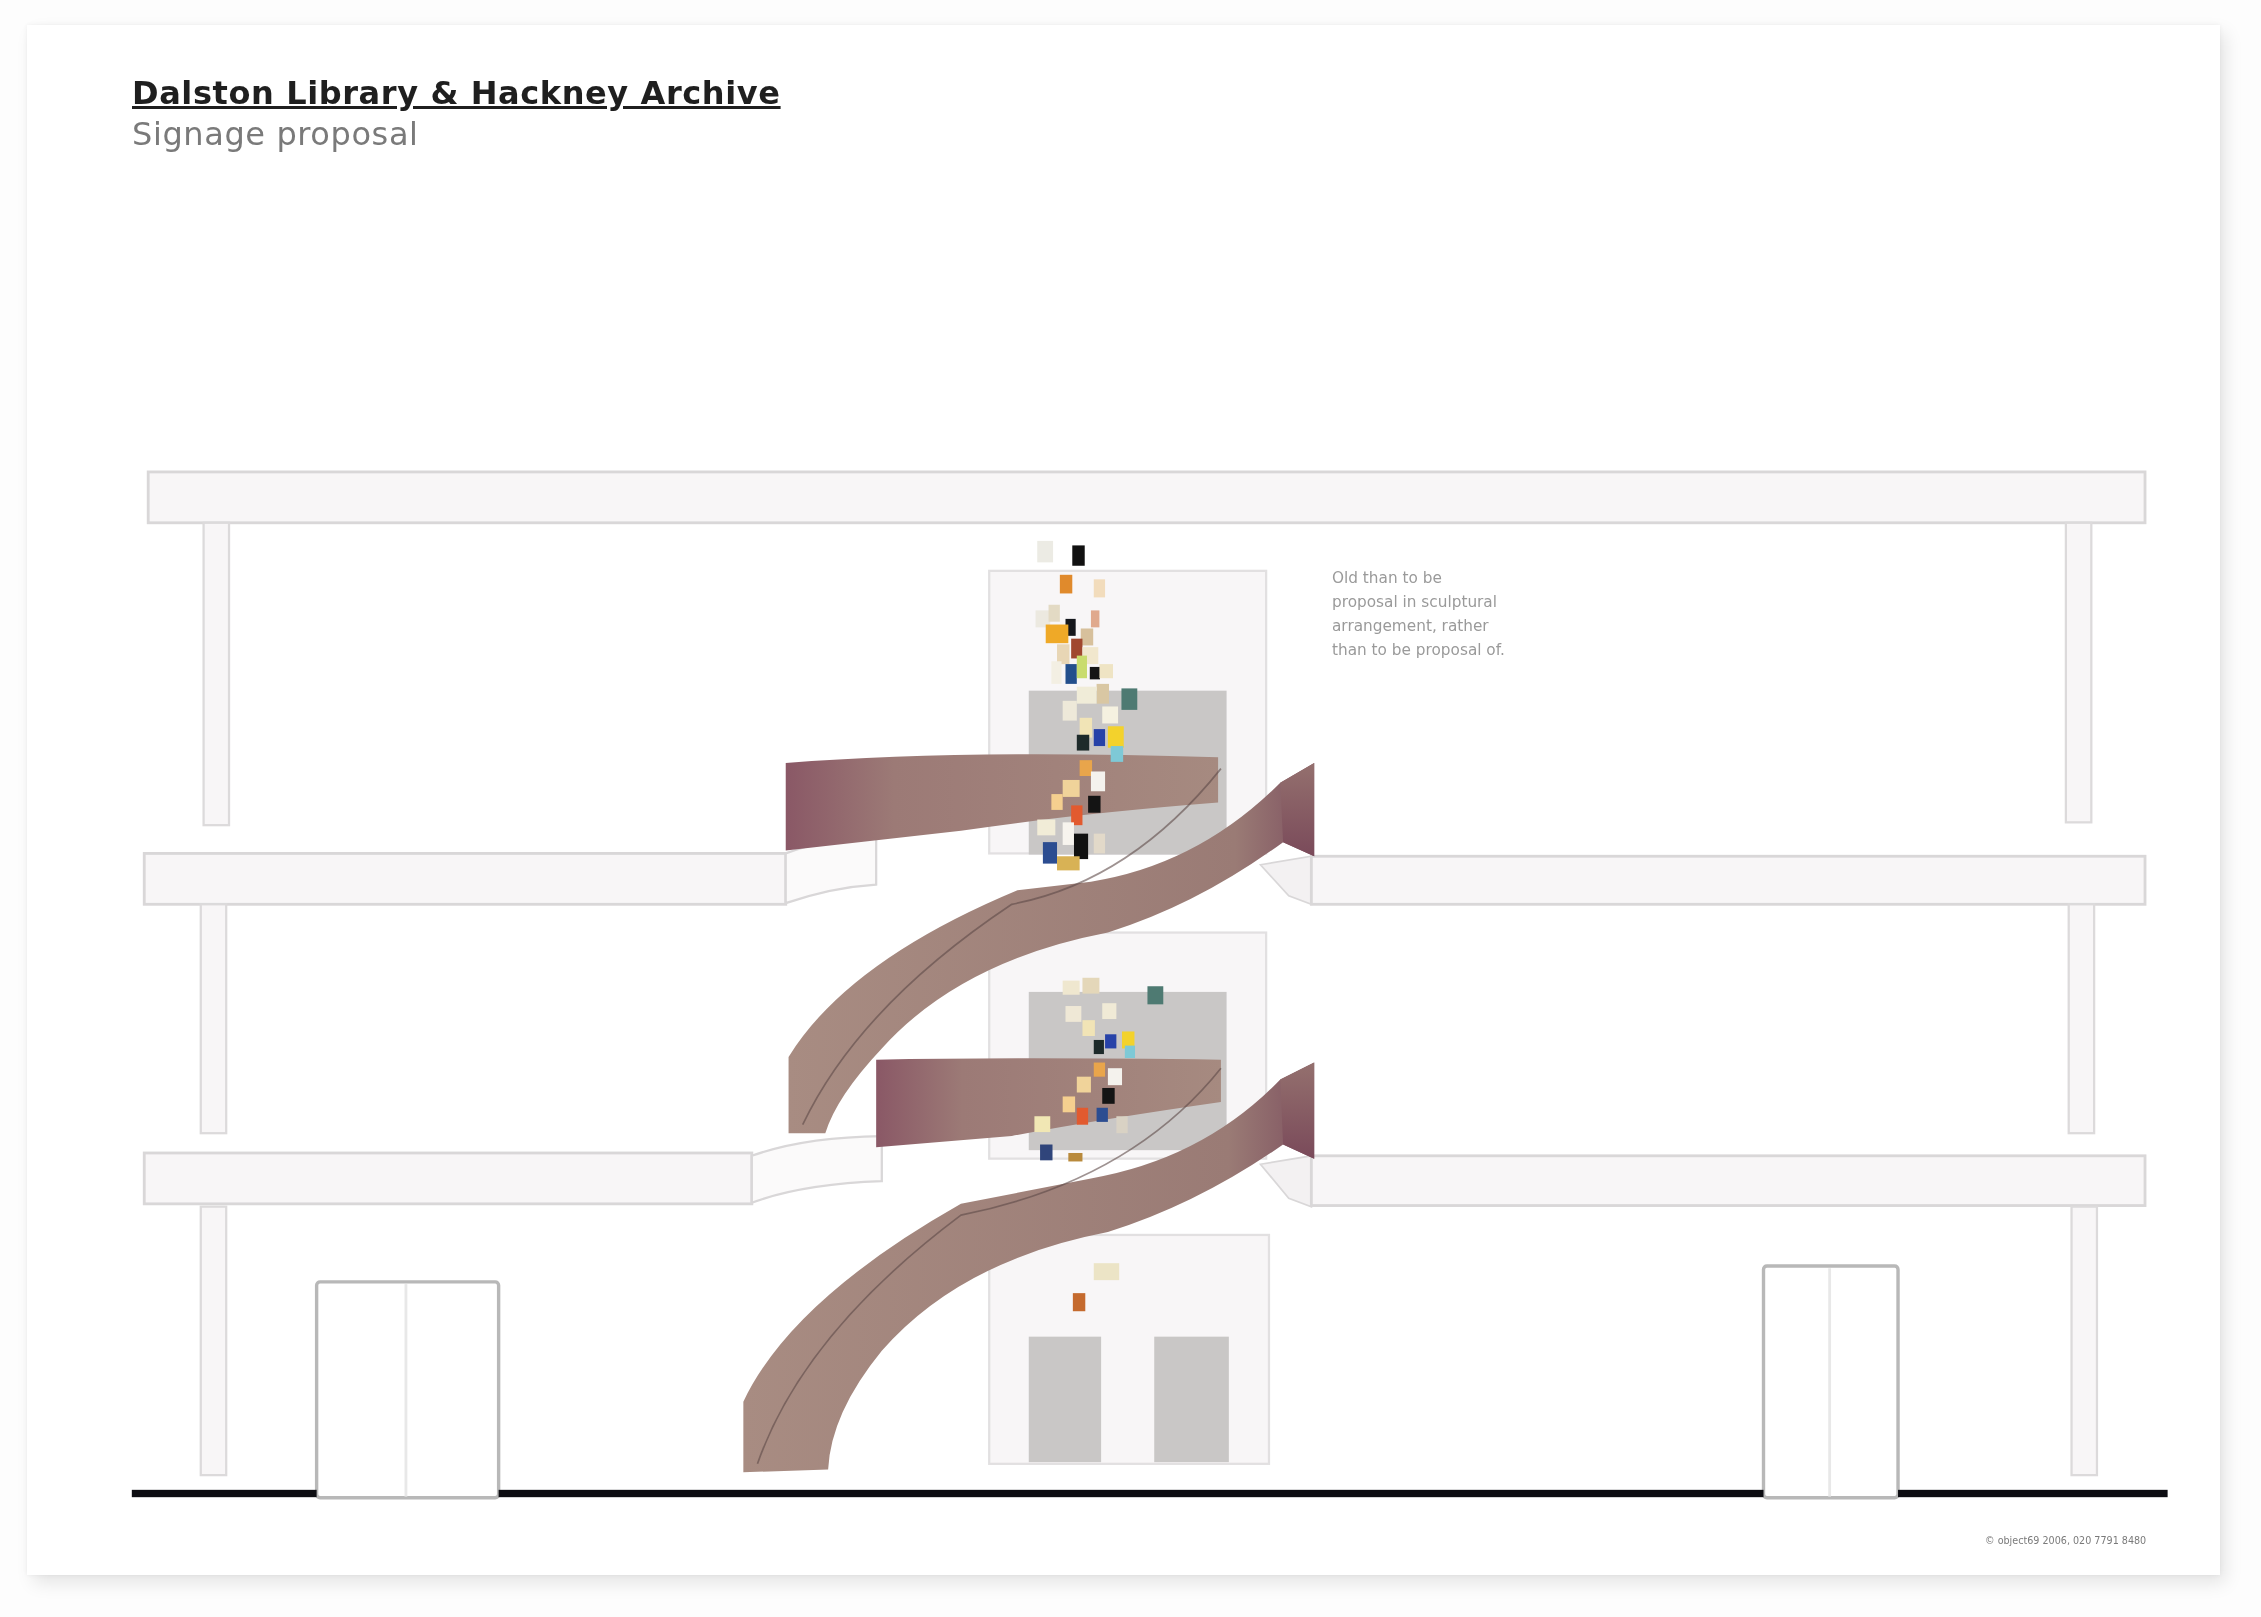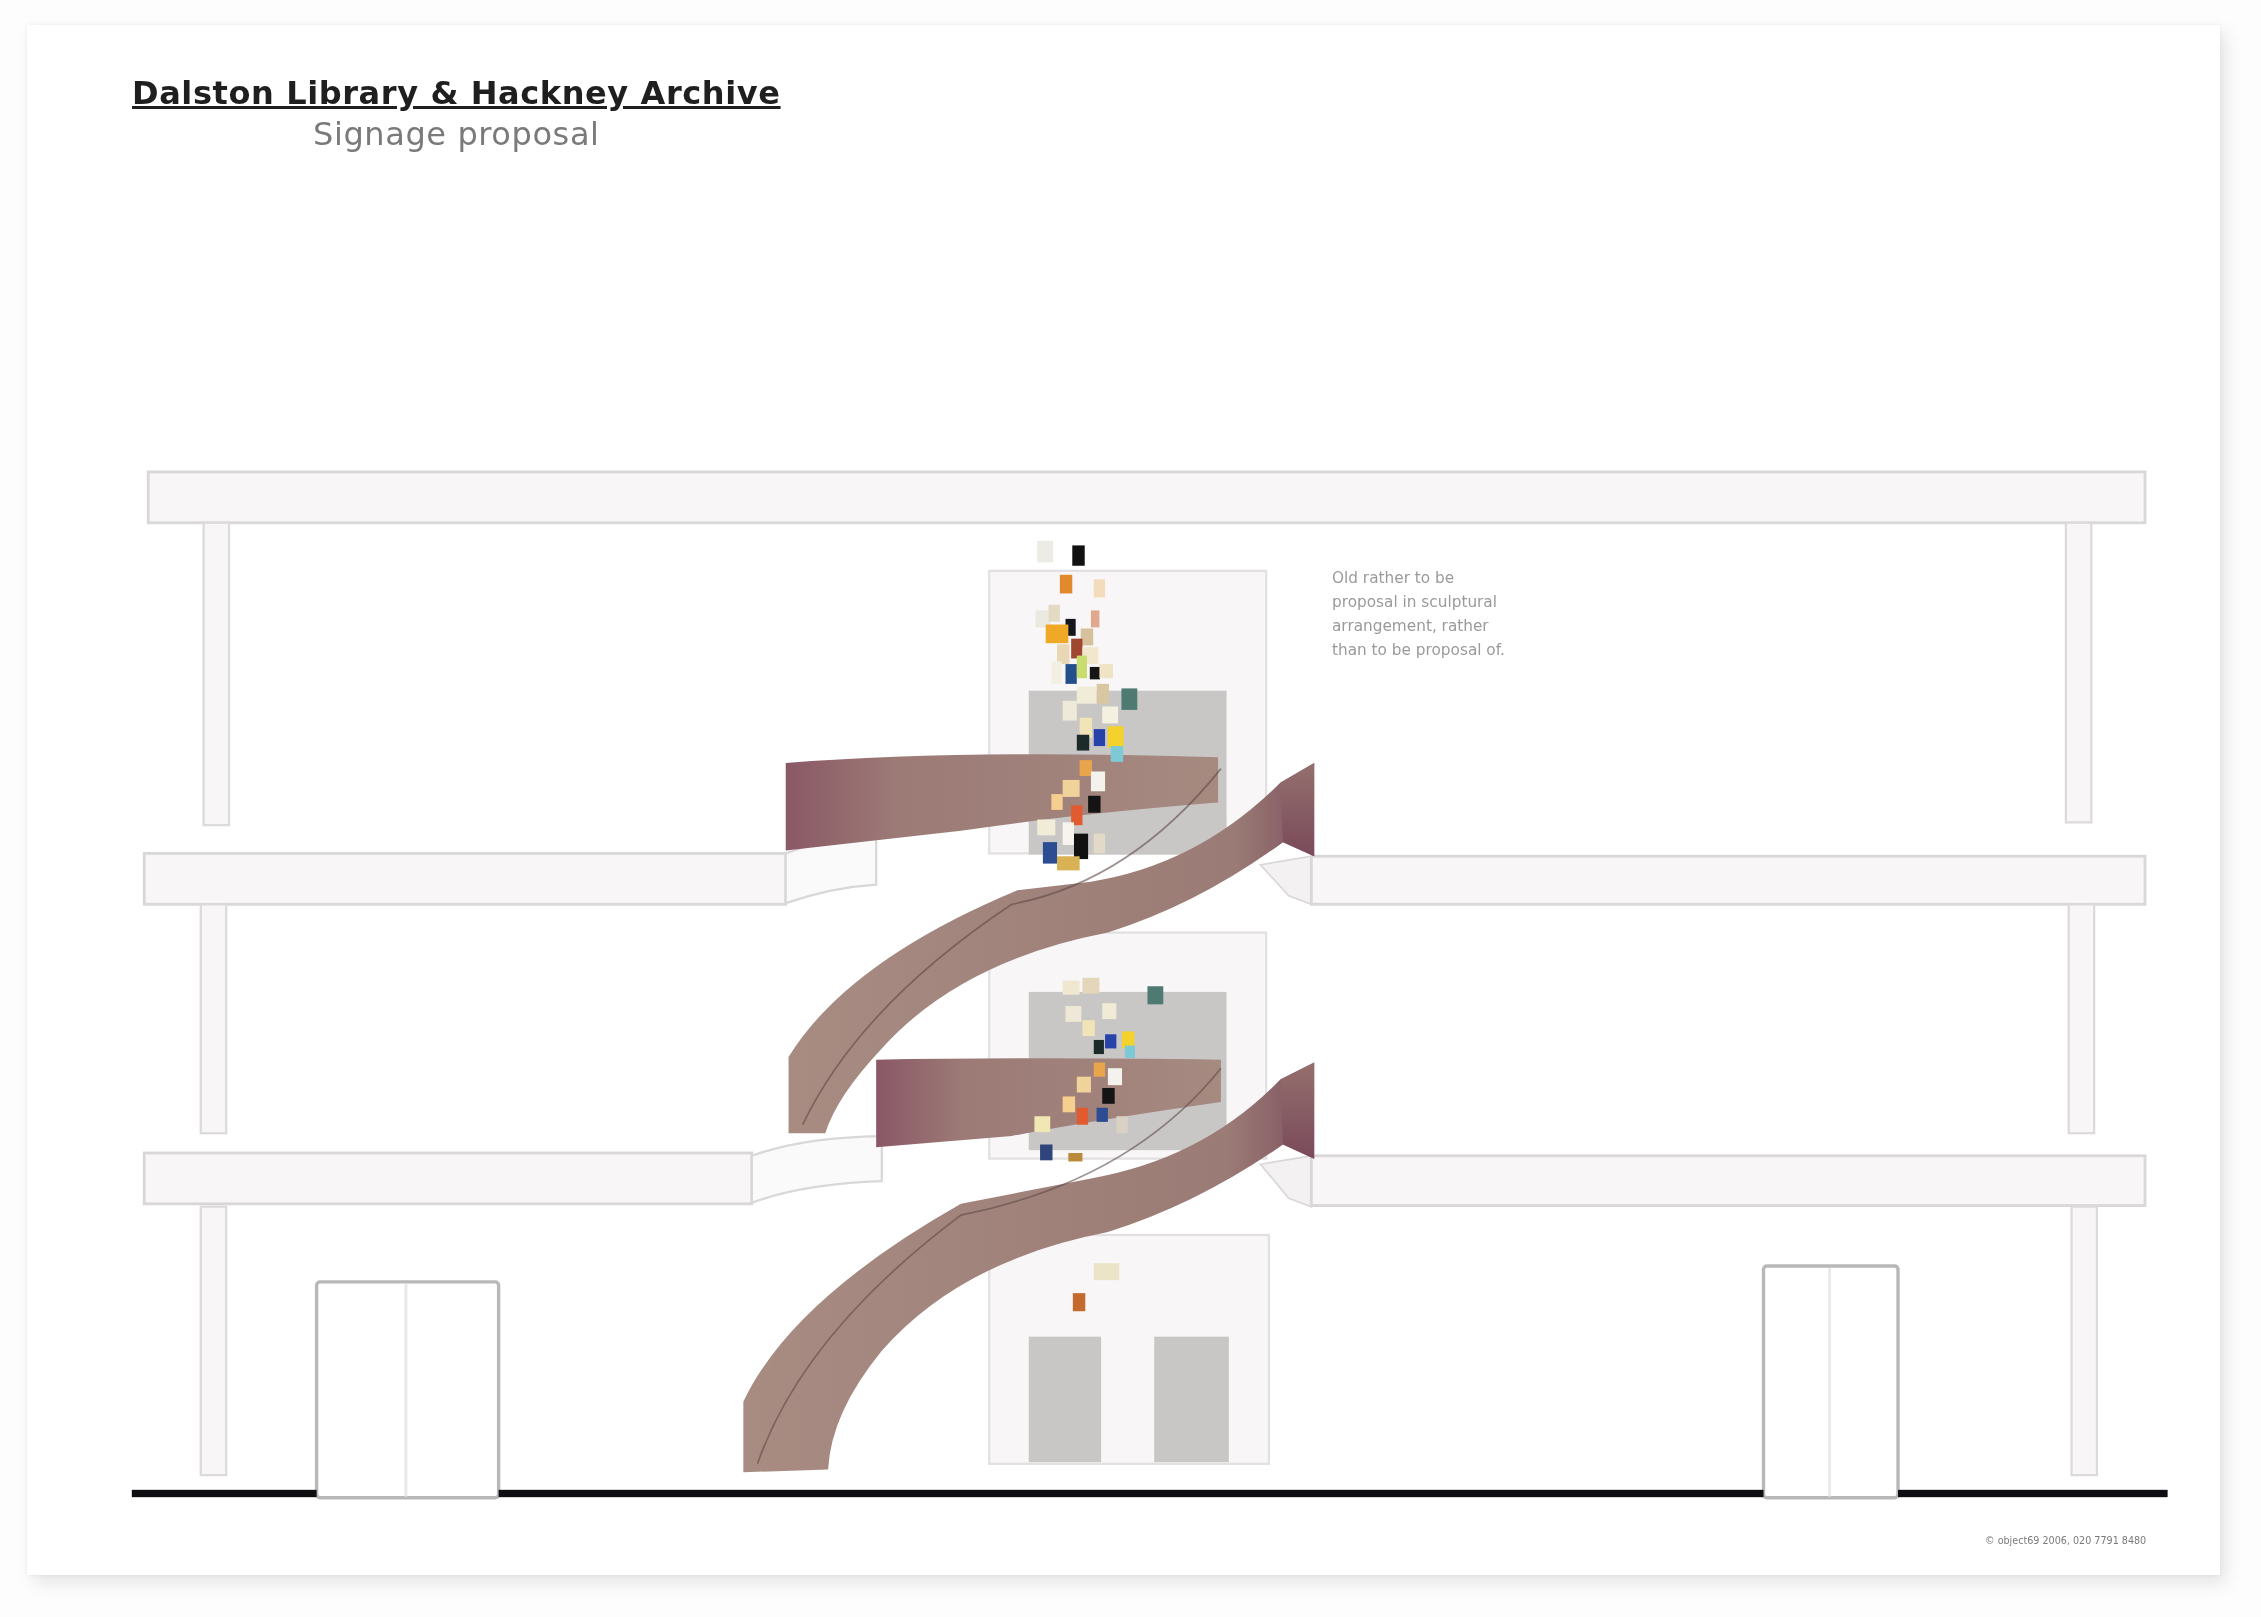--- a/index.html
+++ b/index.html
@@ -6,21 +6,21 @@
   body {
     width:2261px; height:1617px; background:#fdfdfd; position:relative; overflow:hidden;
     font-family:"DejaVu Sans", sans-serif;
   }
   .paper {
     position:absolute; left:27px; top:25.4px; width:2193px; height:1550px;
     background:#ffffff; box-shadow: 5.7px 8px 17px rgba(0,0,0,0.10), 0 0 4.5px rgba(0,0,0,0.06);
   }
   .title-block { position:absolute; left:132px; top:73px; }
   .title-main { font-size:32px; font-weight:bold; color:#1f1f1f; letter-spacing:0.6px; line-height:41px;text-decoration:underline; }
-  .title-sub { font-size:32px; color:#7a7a7a; line-height:40px; letter-spacing:0.6px;text-align:center; }
+  .title-sub { font-size:32px; color:#7a7a7a; line-height:40px; letter-spacing:0.6px; }
   .note { position:absolute; left:1332px; top:566px; width:237px; font-size:15.3px; line-height:24px; color:#9a9a9a; }
   .footer { position:absolute; left:1985px; top:1535px; font-size:9.6px; color:#7a7a7a; white-space:nowrap; }
   svg.drawing { position:absolute; left:0; top:0; }
 </style>
 </head>
 <body>
 
 <div class="paper"></div>
 
 <div class="title-block">
@@ -184,20 +184,20 @@
   </g>
 
   <g>
     <rect x="233" y="2636" width="327" height="13" fill="#0d0d12"></rect>
     <rect x="882" y="2636" width="2238" height="13" fill="#0d0d12"></rect>
     <rect x="3358" y="2636" width="477" height="13" fill="#0d0d12"></rect>
   </g>
 </svg>
 
 <div class="note">
-  <div>Old rather to be</div>
+  <div>Old than to be</div>
   <div>proposal in sculptural</div>
   <div>arrangement, rather</div>
   <div>than to be proposal of.</div>
 </div>
 
 <div class="footer">© object69 2006, 020 7791 8480</div>
 
 
 </body></html>

